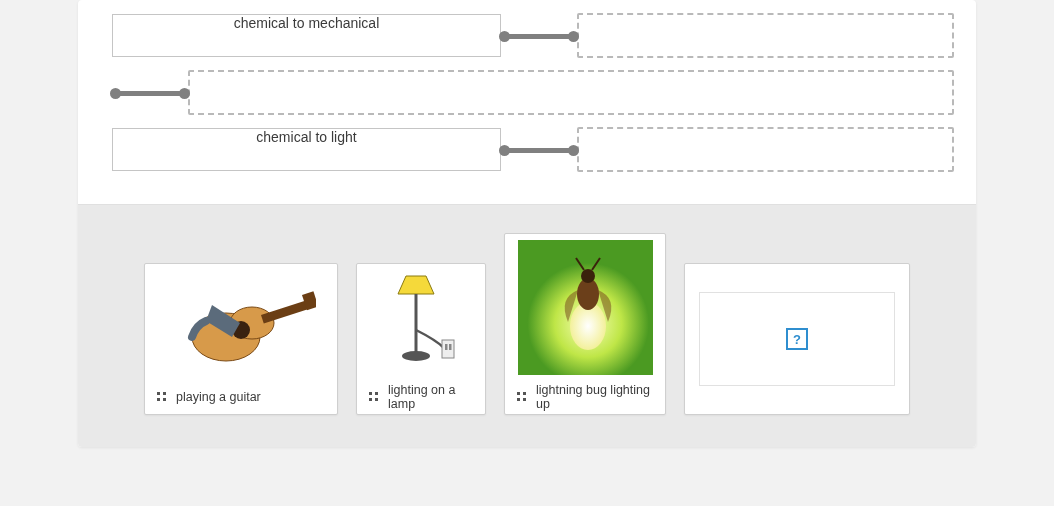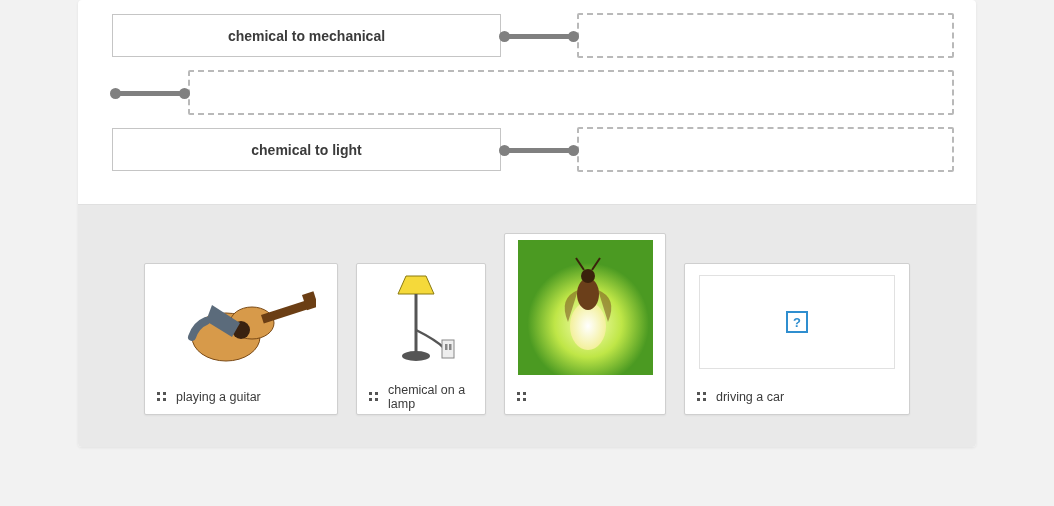--- a/index.html
+++ b/index.html
@@ -2,21 +2,21 @@
 <html><head>
 <meta charset="utf-8">
 <style>
   html,body{margin:0;padding:0;background:#f2f2f2;font-family:Arial,Helvetica,sans-serif;}
   .stage{width:1054px;height:506px;margin:0 auto;position:relative;background:#f2f2f2;}
   .card{position:absolute;left:78px;top:0;width:898px;background:#ffffff;border-radius:4px;
         box-shadow:0 1px 3px rgba(0,0,0,.07);padding-top:15px;}
   .match-zone{padding:0 22px 18px 34px;}
   .match-row{display:flex;align-items:center;margin-bottom:16px;height:41px;}
   .prompt-box{flex:0 0 387px;height:41px;border:1px solid #c5c5c5;background:#fff;
-              display:flex;align-items:center;justify-content:center;font-size:14px;color:#3b3b3b;font-weight:bold;}
+              display:flex;justify-content:center;font-size:14px;color:#3b3b3b;}
   .connector{flex:0 0 76px;height:41px;position:relative;}
   .connector .bar{position:absolute;top:19px;left:4px;right:4px;height:5px;background:#808080;border-radius:3px;}
   .connector .dot{position:absolute;top:16px;width:11px;height:11px;border-radius:50%;background:#808080;}
   .connector .dot.l{left:-2px;} .connector .dot.r{right:-2px;}
   .drop-box{flex:1;height:41px;border:2px dashed #b9b9b9;background:#fff;border-radius:2px;}
   .tray{background:#e9e9e9;padding:28px 66px 32px 66px;display:flex;gap:18px;align-items:flex-end;
         border-top:1px solid #e0e0e0;border-radius:0 0 4px 4px;}
   .tile{background:#fff;border:1px solid #cfcfcf;border-radius:2px;display:flex;flex-direction:column;
         box-shadow:0 1px 2px rgba(0,0,0,.05);}
   .tile .art{flex:1;display:flex;align-items:center;justify-content:center;position:relative;}
@@ -107,21 +107,21 @@
               <rect x="83" y="74" width="2.5" height="6" fill="#888"></rect>
           </svg>
         </div>
         <div class="cap">
           <span class="grip">
               <span></span>
               <span></span>
               <span></span>
               <span></span>
             </span>
-          <span>chemical on a lamp</span>
+          <span>lighting on a lamp</span>
         </div>
       </div>
 
       <div class="tile t3">
         <div class="art">
           <svg width="135" height="135" viewBox="0 0 135 135">
             <rect x="0" y="0" width="135" height="135" fill="#4b9a22"></rect>
             <rect x="0" y="0" width="135" height="135" fill="url(#g1)"></rect>
             <defs>
               <radialGradient id="g1" cx="52%" cy="62%" r="45%">
@@ -143,35 +143,27 @@
             <line x1="74" y1="30" x2="82" y2="18" stroke="#3a220c" stroke-width="2"></line>
           </svg>
         </div>
         <div class="cap">
           <span class="grip">
               <span></span>
               <span></span>
               <span></span>
               <span></span>
             </span>
+          <span>lightning bug lighting up</span>
         </div>
       </div>
 
       <div class="tile t4">
         <div class="art">
           <div>
               <span class="qmark">?</span>
             </div>
         </div>
-        <div class="cap">
-          <span class="grip">
-              <span></span>
-              <span></span>
-              <span></span>
-              <span></span>
-            </span>
-          <span>driving a car</span>
-        </div>
       </div>
 
     </div>
   </div>
 </div>
 
 </body></html>

